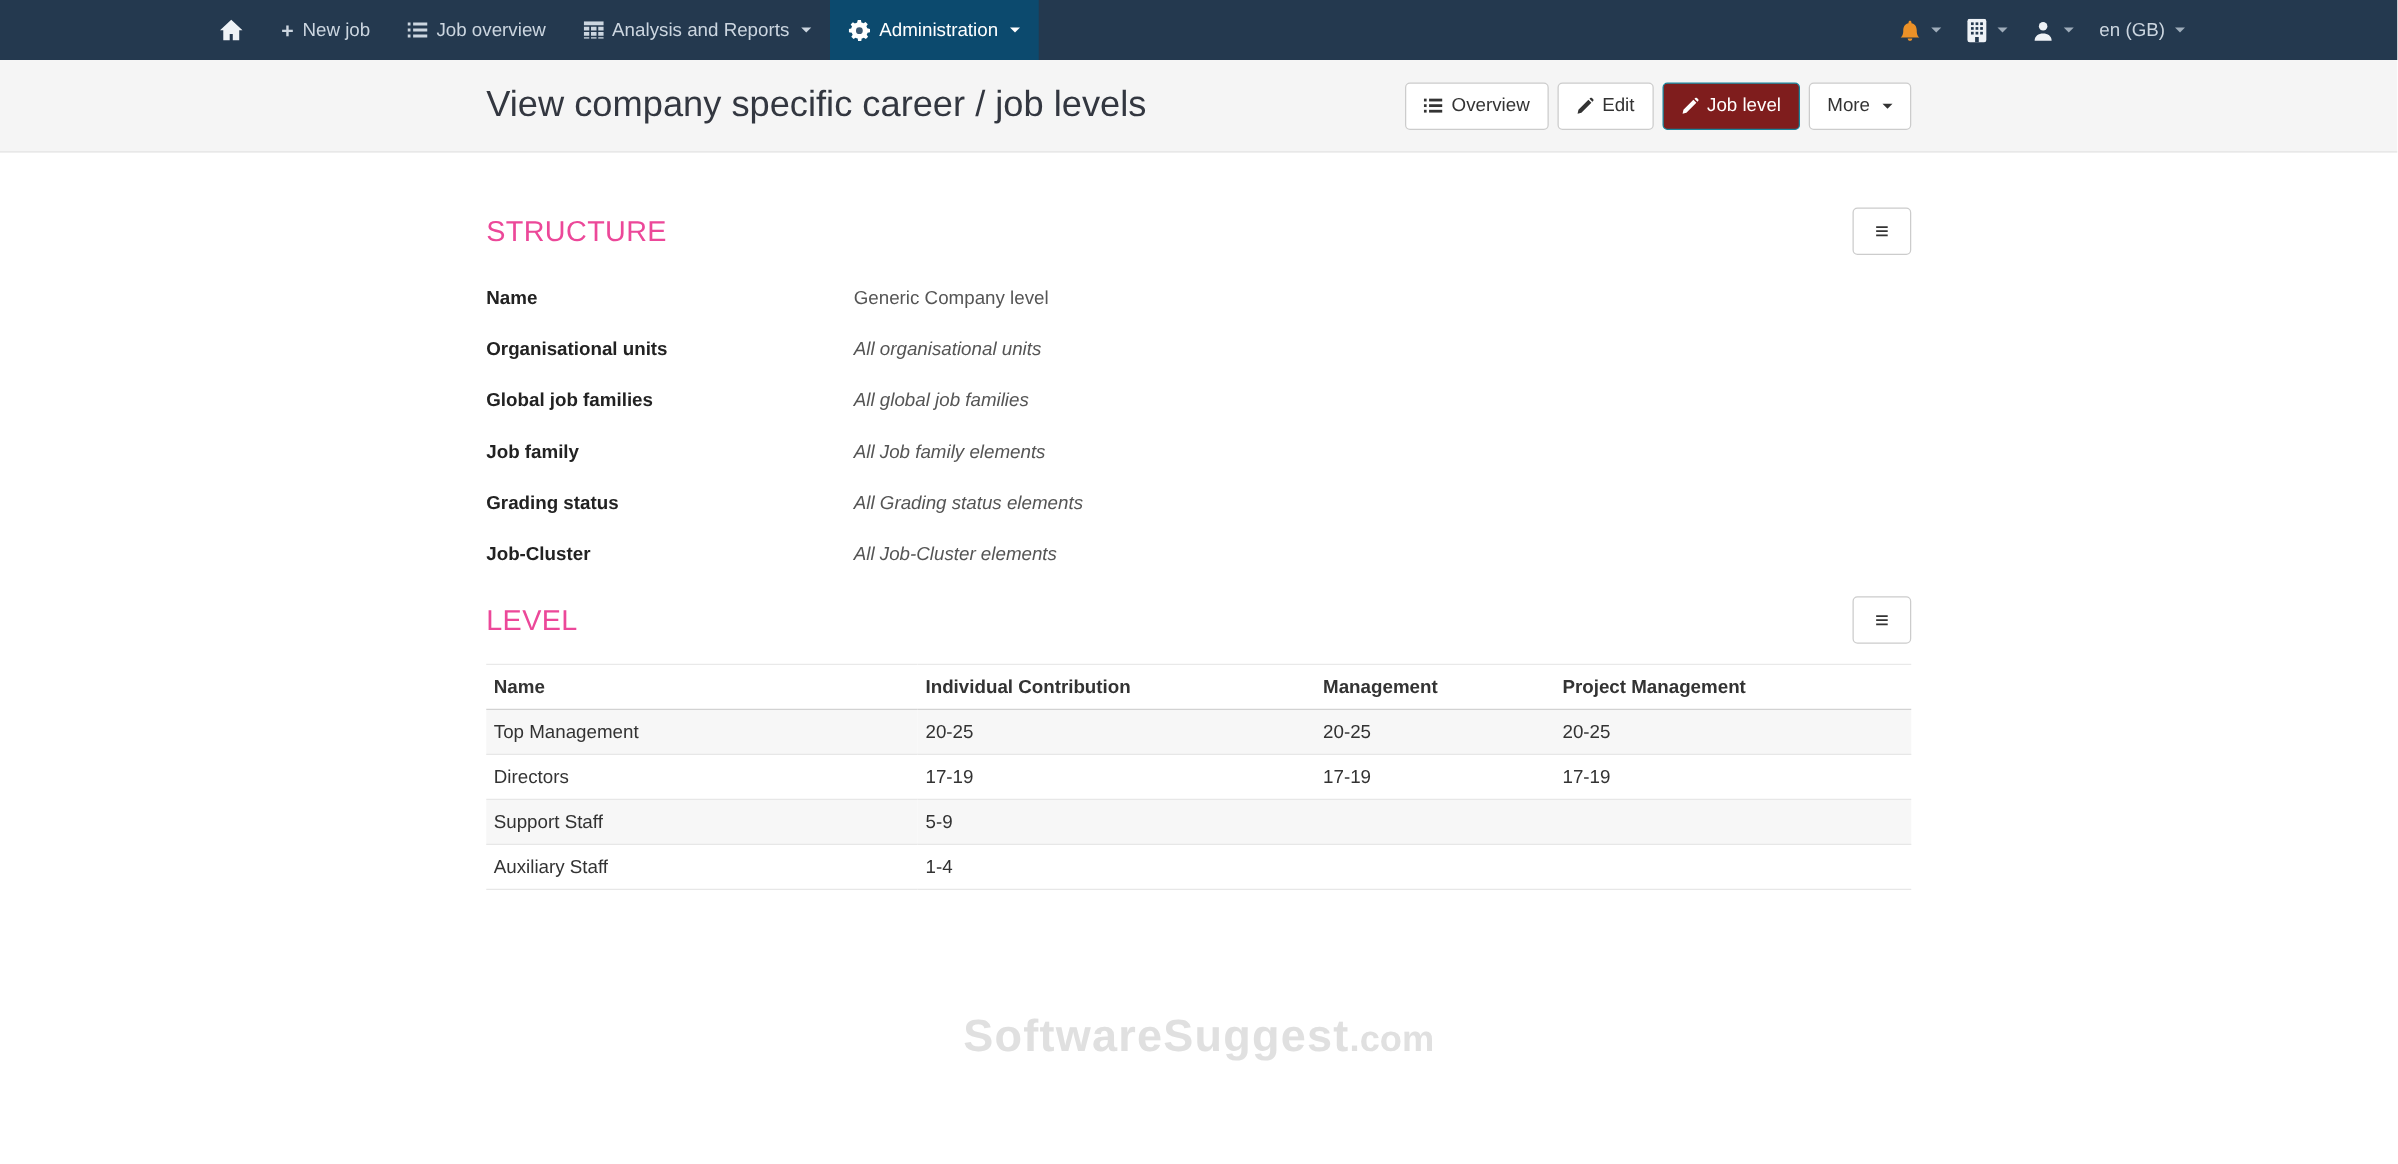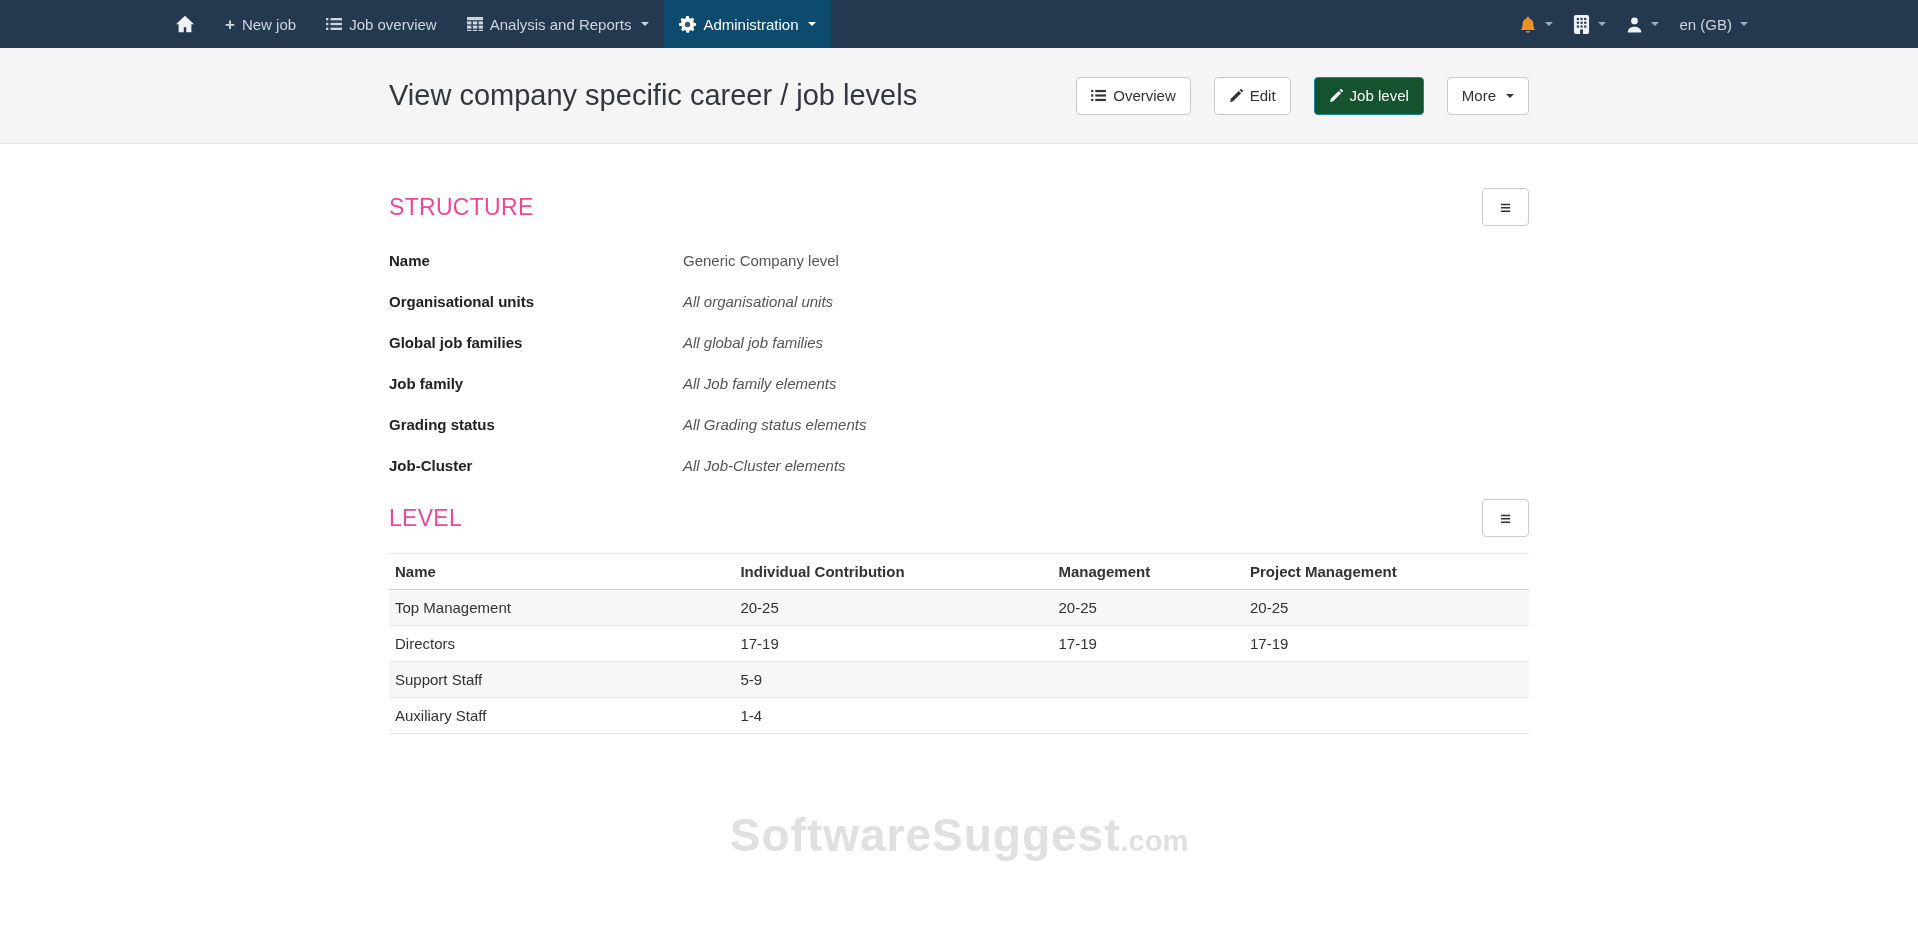--- a/index.html
+++ b/index.html
@@ -40,38 +40,38 @@
     display: inline-block;
     margin-left: 3px;
   }
   .nav-right { margin-left: auto; display: flex; align-items: center; }
   .nav-icon-item { display: flex; align-items: center; gap: 5px; padding: 0 10px; font-size: 15px; cursor: pointer; }
   .nav-right .caret { color: #9fadbb; }
   .icon { display: inline-flex; align-items: center; }
 
   
   .page-header {
-    height: 96px;
+    height: 74px;
     background: #f5f5f5;
     border-bottom: 1px solid #e3e3e3;
   }
   .page-header-inner {
     width: 1140px; margin: 0 auto; height: 100%;
     display: flex; align-items: center; justify-content: space-between;
   }
   .page-title { font-size: 29px; font-weight: 400; color: #333740; }
-  .btn-row { display: flex; gap: 23px; }
+  .btn-row { display: flex; gap: 7px; }
   .btn {
     height: 38px; padding: 0 14px;
     background: #fff; border: 1px solid #ccc; border-radius: 4px;
     font-size: 15px; color: #333;
     display: flex; align-items: center; gap: 7px;
     cursor: pointer; white-space: nowrap;
   }
-  .btn.primary { background: #14532d; border-color: #17849b; color: #fff; align-items: center; }
+  .btn.primary { background: #7f1d1d; border-color: #17849b; color: #fff; align-items: center; }
   .btn .caret { border-top-color: #333; }
 
   
   .container { width: 1140px; margin: 0 auto; }
   .section-head { display: flex; justify-content: space-between; align-items: center; margin-top: 44px; }
   .section-title { font-size: 23px; font-weight: 400; color: #ec4899; letter-spacing: .3px; }
   .menu-btn {
     width: 47px; height: 38px;
     background: #fff; border: 1px solid #ccc; border-radius: 4px;
     font-size: 19px; color: #333; font-weight: bold;
@@ -96,21 +96,21 @@
     padding: 9px 8px 9px 6px; color: #333;
     border-bottom: 1px solid #e7e7e7;
   }
   .level-table tbody tr:nth-child(odd) { background: #f7f7f7; }
 
   .watermark {
     position: absolute; left: 0; right: 0; top: 808px;
     text-align: center; color: #e0e0e0; font-weight: bold;
     white-space: nowrap; pointer-events: none;
   }
-  .watermark .wm-main { font-size: 46px; letter-spacing: 1px; }
+  .watermark .wm-main { font-size: 36px; letter-spacing: 1px; }
   .watermark .wm-suffix { font-size: 29px; }
 </style>
 </head>
 <body>
 
 <nav class="navbar">
   <div class="nav-item">
     <span class="icon">
       <svg width="20" height="18" viewBox="0 0 24 22">
           <path d="M12 1 1 11.2h3.2V21h6.3v-6h3v6h6.3v-9.8H23L12 1z" fill="#eef2f6"></path>

